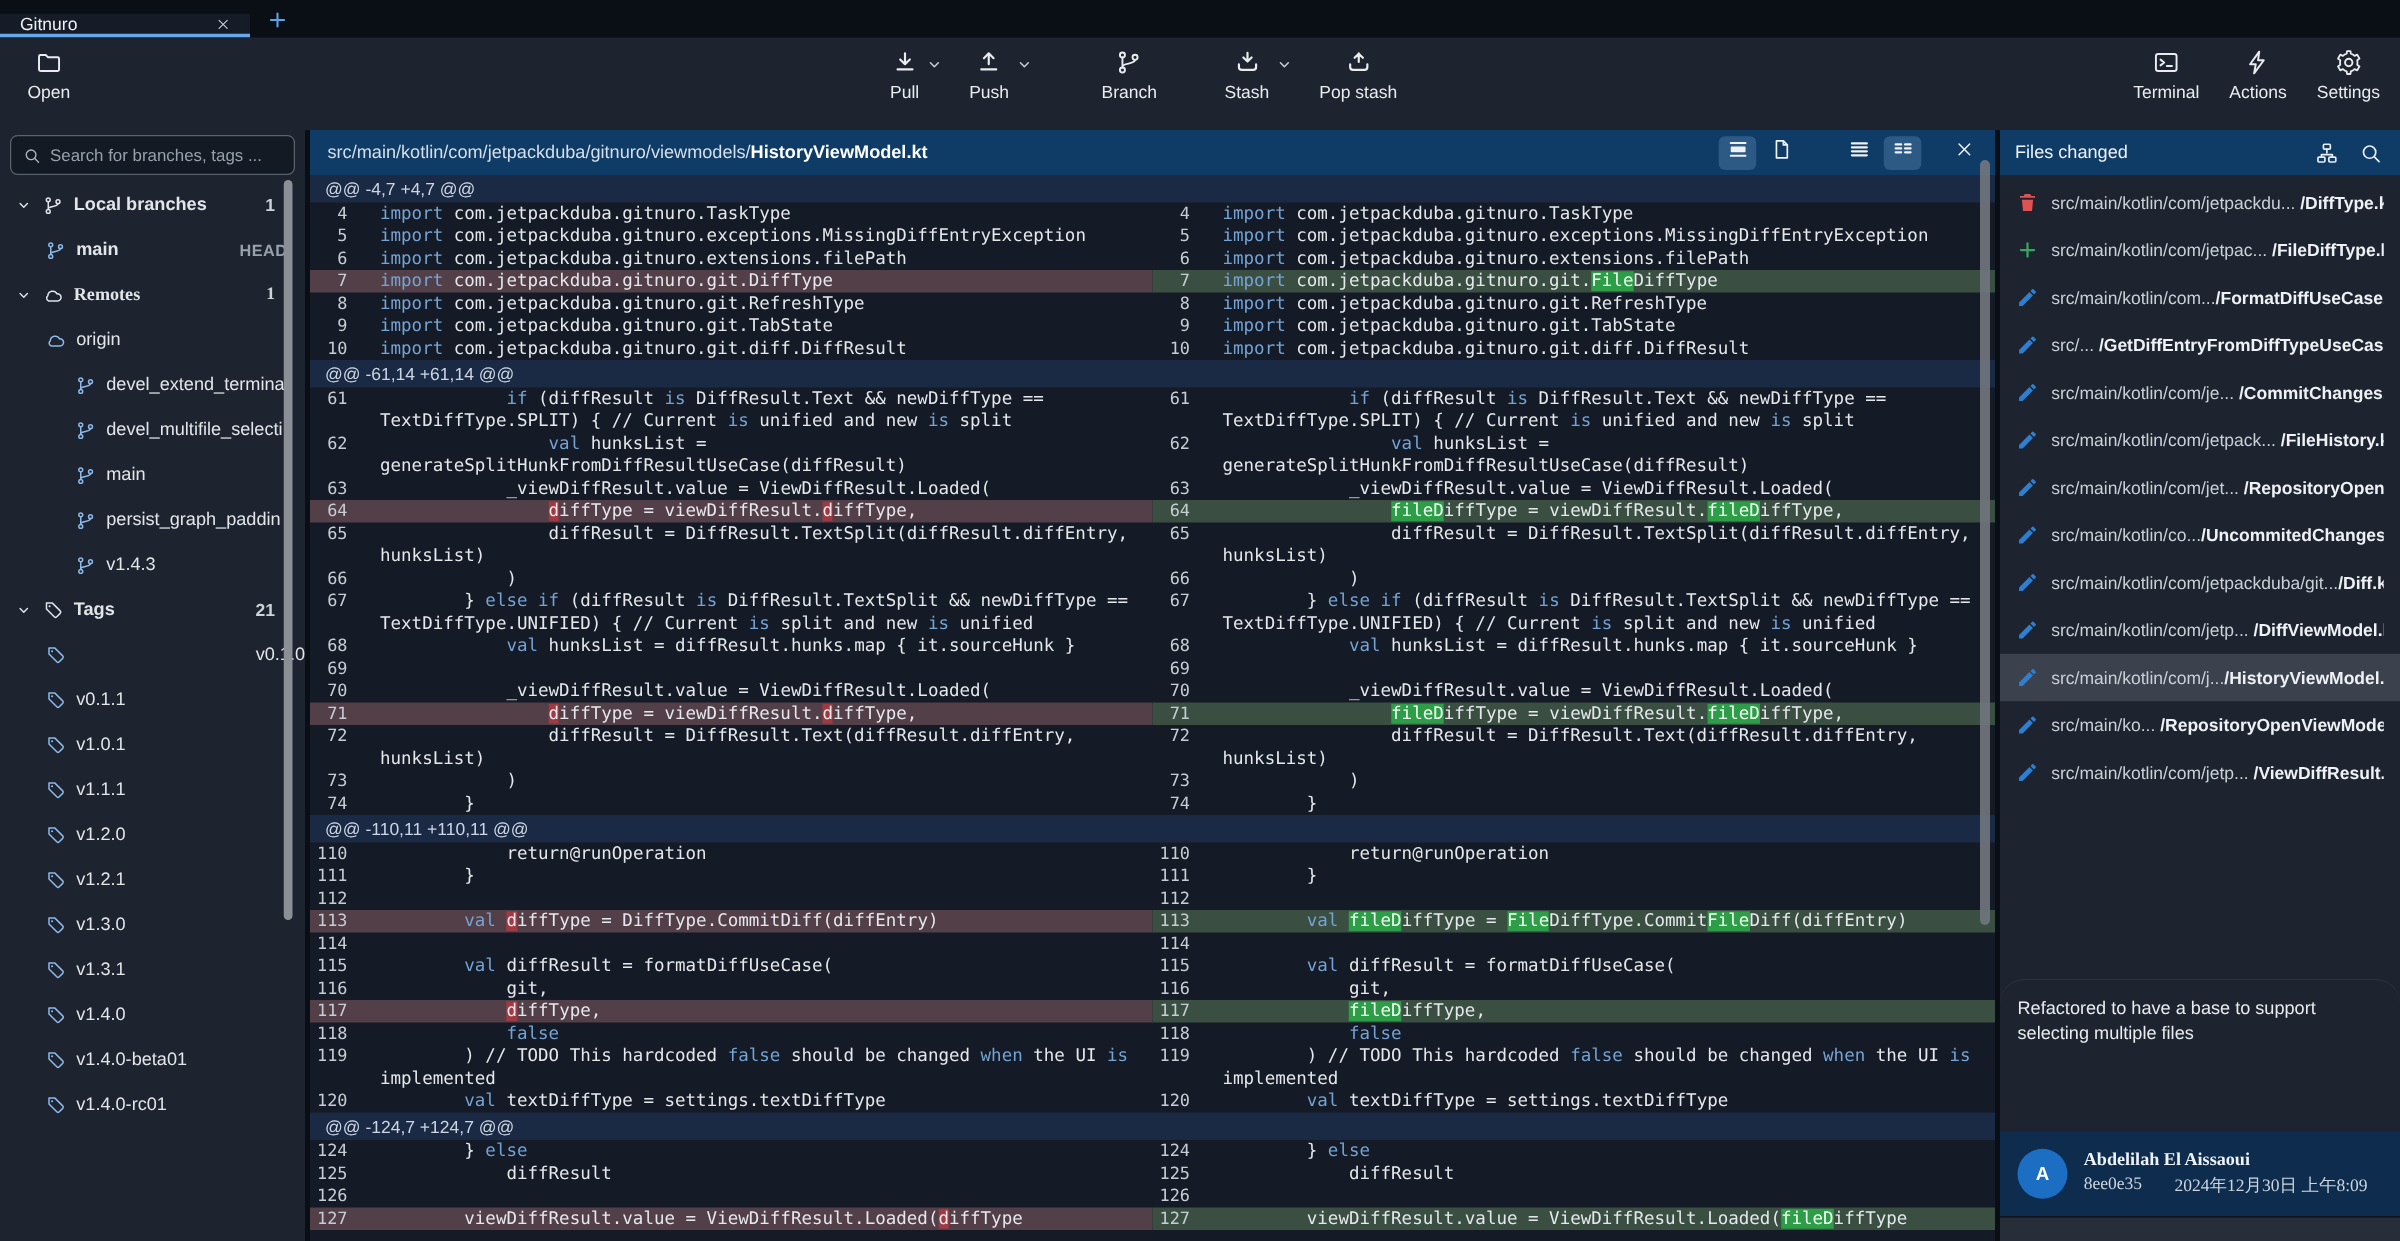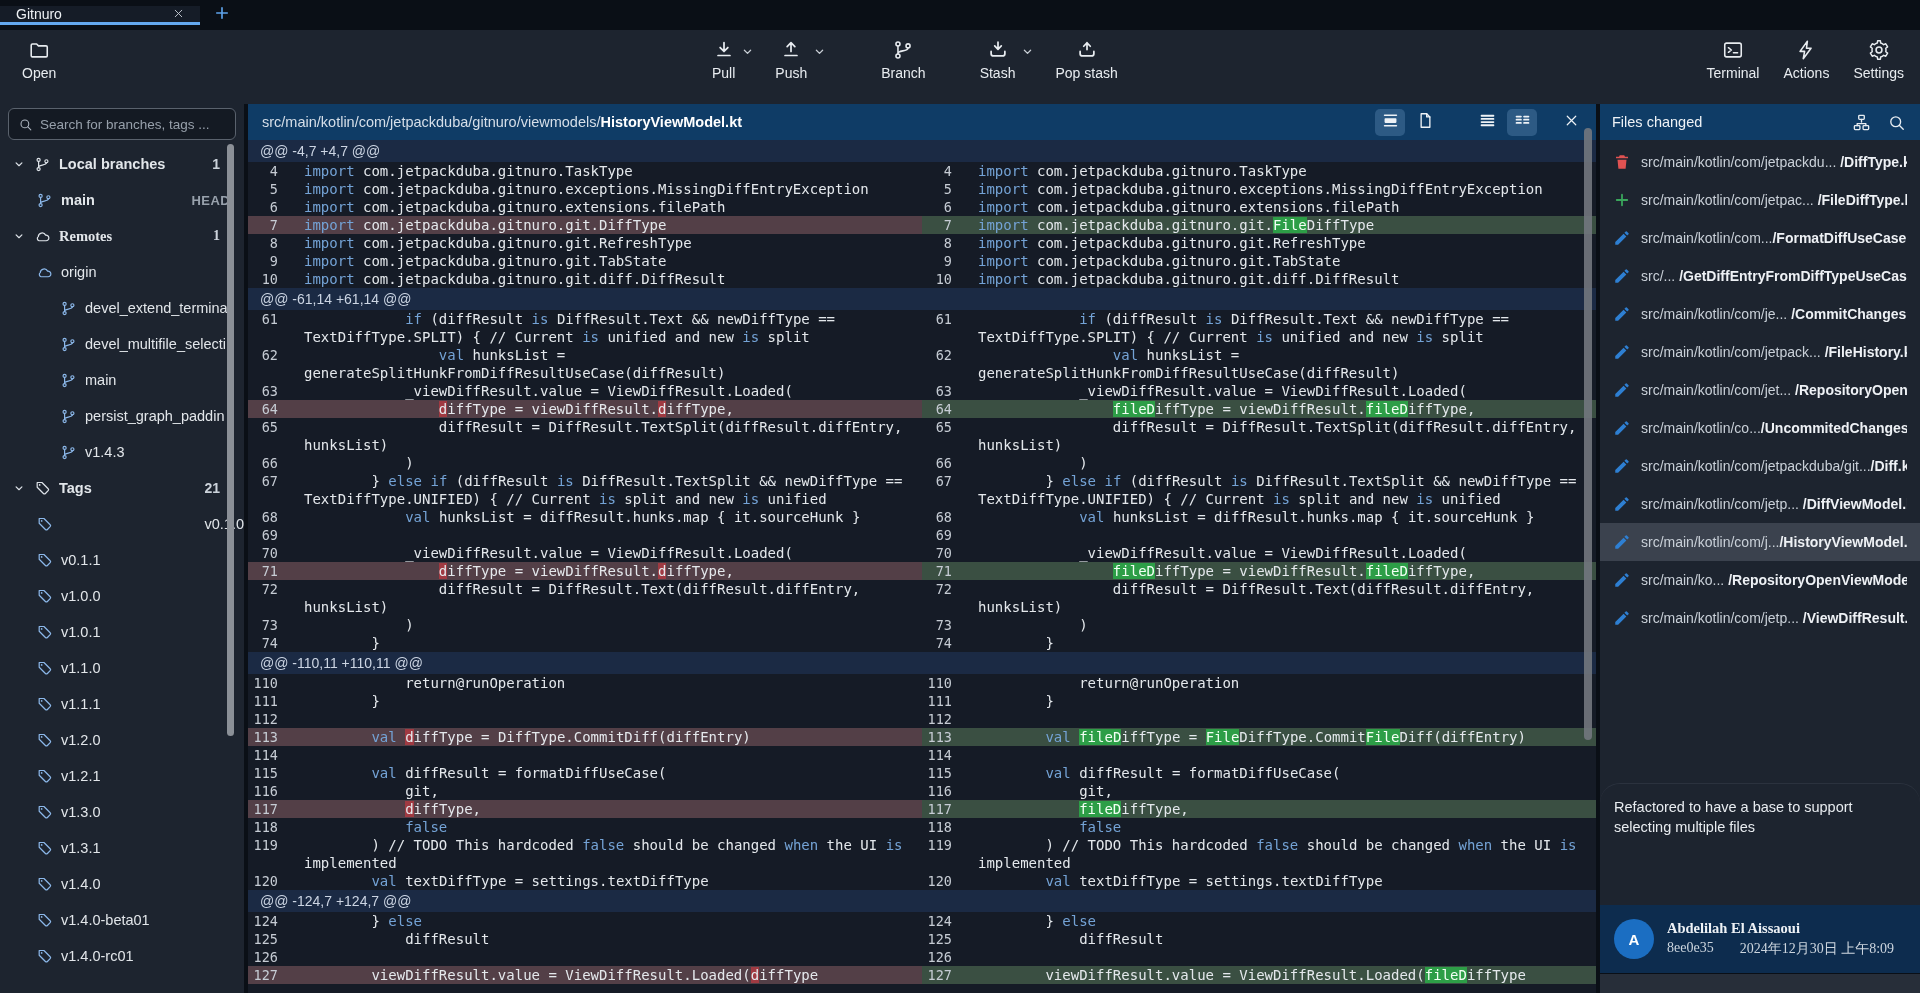--- a/index.html
+++ b/index.html
@@ -1,21 +1,21 @@
 <!DOCTYPE html>
 <html><head>
 <meta charset="utf-8">
 <style>
   * { box-sizing: border-box; margin: 0; padding: 0; }
   html,body { width:1920px; height:993px; overflow:hidden; }
   body { background:#0a0f16; font-family:"Liberation Sans",sans-serif; color:#e2e6ea; }
   .app { position:relative; width:1920px; height:993px; display:flex; flex-direction:column; }
 
   
-  .tabstrip { height:30px; background:#0a0f16; display:flex; align-items:center; flex:none; }
+  .tabstrip { height:30px; background:#0a0f16; display:flex; align-items:flex-end; flex:none; }
   .tab { width:200px; background:#151c27; border-bottom:3px solid #64a8ee; display:flex; align-items:center; padding:0 12px 0 16px; gap:8px; cursor:default; }
   .tab-title { font-size:14px; color:#eef1f4; flex:1; }
   .tab-close { width:16px; height:16px; color:#c6ccd4; display:flex; align-items:center; }
   .tab-add { width:44px; display:flex; align-items:center; justify-content:center; color:#5ea3ea; }
   .tab-add svg { width:18px; height:18px; }
   .tab-close svg { width:13px; height:13px; }
 
   
   .toolbar { height:74px; background:#1d242f; position:relative; flex:none; }
   .tbtn { display:flex; flex-direction:column; align-items:center; gap:4px; color:#e8ecf0; font-size:14px; cursor:default; }
@@ -323,35 +323,21 @@
                 <path d="M11.2 3.5H4.5v6.7l8.8 8.8a2 2 0 002.8 0l3.9-3.9a2 2 0 000-2.8z"></path>
                 <circle cx="8" cy="7" r="1.2" fill="currentColor" stroke="none"></circle>
               </svg></span>
             <span class="tlabel">v0.1.1</span>
           </div>
           <div class="trow" style="padding-left: 36px;">
             <span class="ticon blue"><svg viewBox="0 0 24 24" fill="none" stroke="currentColor" stroke-width="1.7" stroke-linecap="round" stroke-linejoin="round">
                 <path d="M11.2 3.5H4.5v6.7l8.8 8.8a2 2 0 002.8 0l3.9-3.9a2 2 0 000-2.8z"></path>
                 <circle cx="8" cy="7" r="1.2" fill="currentColor" stroke="none"></circle>
               </svg></span>
-            <span class="tlabel">v1.0.0</span>
-          </div>
-          <div class="trow" style="padding-left: 36px;">
-            <span class="ticon blue"><svg viewBox="0 0 24 24" fill="none" stroke="currentColor" stroke-width="1.7" stroke-linecap="round" stroke-linejoin="round">
-                <path d="M11.2 3.5H4.5v6.7l8.8 8.8a2 2 0 002.8 0l3.9-3.9a2 2 0 000-2.8z"></path>
-                <circle cx="8" cy="7" r="1.2" fill="currentColor" stroke="none"></circle>
-              </svg></span>
             <span class="tlabel">v1.0.1</span>
-          </div>
-          <div class="trow" style="padding-left: 36px;">
-            <span class="ticon blue"><svg viewBox="0 0 24 24" fill="none" stroke="currentColor" stroke-width="1.7" stroke-linecap="round" stroke-linejoin="round">
-                <path d="M11.2 3.5H4.5v6.7l8.8 8.8a2 2 0 002.8 0l3.9-3.9a2 2 0 000-2.8z"></path>
-                <circle cx="8" cy="7" r="1.2" fill="currentColor" stroke="none"></circle>
-              </svg></span>
-            <span class="tlabel">v1.1.0</span>
           </div>
           <div class="trow" style="padding-left: 36px;">
             <span class="ticon blue"><svg viewBox="0 0 24 24" fill="none" stroke="currentColor" stroke-width="1.7" stroke-linecap="round" stroke-linejoin="round">
                 <path d="M11.2 3.5H4.5v6.7l8.8 8.8a2 2 0 002.8 0l3.9-3.9a2 2 0 000-2.8z"></path>
                 <circle cx="8" cy="7" r="1.2" fill="currentColor" stroke="none"></circle>
               </svg></span>
             <span class="tlabel">v1.1.1</span>
           </div>
           <div class="trow" style="padding-left: 36px;">
             <span class="ticon blue"><svg viewBox="0 0 24 24" fill="none" stroke="currentColor" stroke-width="1.7" stroke-linecap="round" stroke-linejoin="round">

